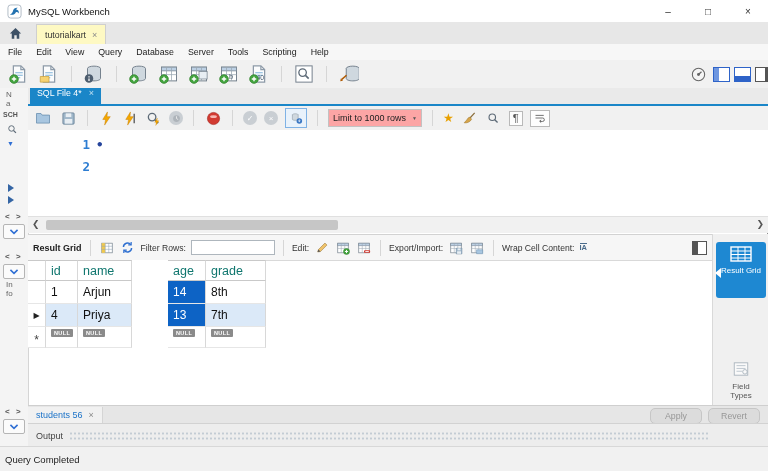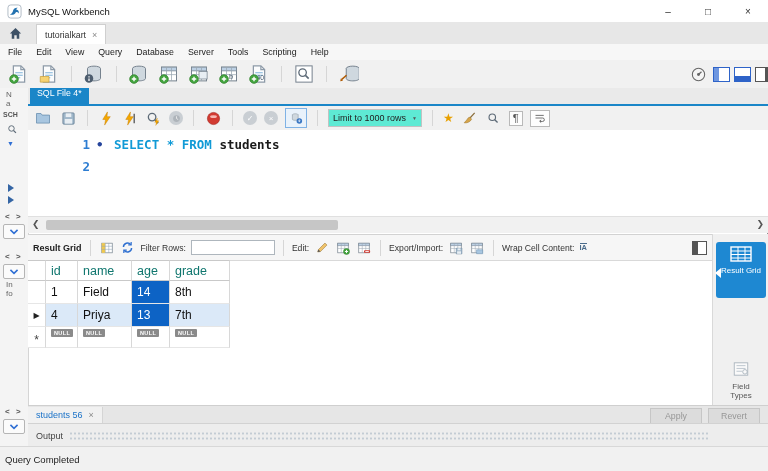--- a/index.html
+++ b/index.html
@@ -13,21 +13,21 @@
   .titlebar{position:absolute;left:0;top:0;width:768px;height:22px;background:#fff;
             border-bottom:1px solid #e4e4e4;display:flex;align-items:center;}
   .titlebar .title{font-size:9.5px;color:#111;margin-left:6px;}
   .win-controls{position:absolute;right:0;top:0;height:22px;display:flex;}
   .win-btn{width:40px;height:22px;display:flex;align-items:center;justify-content:center;
            font-size:10px;color:#333;cursor:default;}
   
   .tabstrip{position:absolute;left:0;top:22px;width:768px;height:22px;background:#e7e7e7;
             border-bottom:1px solid #dadada;display:flex;align-items:flex-end;}
   .home-btn{width:30px;height:22px;display:flex;align-items:center;justify-content:center;}
-  .ws-tab{height:19px;background:#ffffff;border:1px solid #cfcfcf;border-bottom:none;
+  .ws-tab{height:19px;background:#fef9c3;border:1px solid #cfcfcf;border-bottom:none;
           display:flex;align-items:center;padding:0 8px;font-size:8.8px;color:#333;gap:6px;}
   .ws-tab .x{color:#8a8a8a;font-size:9px;}
   
   .menubar{position:absolute;left:0;top:44px;width:768px;height:16px;background:#f7f7f7;
            display:flex;align-items:center;padding-left:8px;gap:14px;font-size:8.8px;color:#222;}
   
   .toolbar{position:absolute;left:0;top:60px;width:768px;height:28px;background:#f1f1f1;
            border-bottom:1px solid #ddd;display:flex;align-items:center;padding-left:8px;gap:8px;}
   .tb-ico{width:22px;height:22px;display:flex;align-items:center;justify-content:center;}
   .tb-right{position:absolute;right:4px;top:0;height:28px;display:flex;align-items:center;gap:4px;}
@@ -37,27 +37,27 @@
         border-right:1px solid #d5d5d5;}
   .rail .txt{position:absolute;font-size:8px;color:#666;line-height:9px;left:6px;}
   .rail .chev{position:absolute;left:5px;font-size:8px;font-weight:bold;color:#555;letter-spacing:2px;}
   .rail-btn{position:absolute;left:3px;width:20px;height:13px;background:#fbfbfb;
             border:1px solid #b5b5b5;border-radius:2px;display:flex;align-items:center;justify-content:center;}
   .tri{position:absolute;left:8px;width:0;height:0;border-left:6px solid #3465a4;
        border-top:4px solid transparent;border-bottom:4px solid transparent;}
   
   .ed-tabbar{position:absolute;left:28px;top:88px;width:740px;height:16px;background:#eaeaea;}
   .ed-tab{position:absolute;left:2px;top:0;height:16px;background:#1a86c8;color:#fff;
-          display:flex;align-items:flex-start;padding:0 7px;font-size:8.8px;gap:7px;flex-direction:column;}
+          display:flex;align-items:flex-start;padding:0 7px;font-size:8.8px;gap:7px;}
   .ed-tab .x{color:#bfe0f2;font-size:9px;}
   .ed-underline{position:absolute;left:28px;top:104px;width:740px;height:2px;background:#1a86c8;}
   
   .ed-toolbar{position:absolute;left:28px;top:106px;width:740px;height:24px;background:#f1f1f1;
               display:flex;align-items:center;padding-left:6px;gap:7px;}
-  .limitbox{height:16px;border:1px solid #c2c2c2;background:#5eead4;display:flex;align-items:center;
+  .limitbox{height:16px;border:1px solid #c2c2c2;background:#fca5a5;display:flex;align-items:center;
             padding:0 4px;font-size:9px;color:#222;gap:6px;}
   .caret{font-size:5px;color:#555;}
   .circ{width:14px;height:14px;border-radius:50%;display:flex;align-items:center;justify-content:center;
         font-size:8px;color:#fff;}
   
   .code{position:absolute;left:28px;top:130px;width:740px;height:86px;background:#fff;
         font-family:"DejaVu Sans Mono","Liberation Mono",monospace;font-size:12.5px;font-weight:bold;}
   .cl{position:absolute;left:0;width:100%;height:22px;line-height:22px;}
   .cl .num{position:absolute;left:38px;width:24px;text-align:right;color:#2d7dd2;}
   .cl .mark{position:absolute;left:68px;color:#26459c;}
@@ -78,21 +78,21 @@
   .mini{width:16px;height:15px;display:flex;align-items:center;justify-content:center;}
   .wrapia{border-top:1px solid #4a6b8a;color:#4a6b8a;font-size:7.5px;font-weight:bold;line-height:8px;}
   .halfbox{width:13px;height:12px;border:1px solid #555;background:#fff;position:relative;}
   .halfbox::after{content:"";position:absolute;left:0;top:0;width:5px;height:100%;background:#555;}
   
   .rg{position:absolute;left:28px;top:260px;background:#fff;font-size:12px;color:#111;}
   .rg-row{display:flex;}
   .c{box-sizing:border-box;border-right:1px solid #d8d8d8;border-bottom:1px solid #e6e6e6;
      display:flex;align-items:center;padding-left:5px;height:23px;background:#fff;}
   .c.sel{width:18px;padding-left:0;justify-content:center;}
-  .c.cid{width:32px;}.c.cname{width:54px;}.c.cage{width:38px;}.c.cgrade{width:60px;}
+  .c.cid{width:32px;}.c.cname{width:54px;}.c.cage{width:38px;margin-left:36px;}.c.cgrade{width:60px;}
   .hrow .c{height:21px;border-bottom:1px solid #c9c9c9;border-top:1px solid #c9c9c9;
            font-size:12.5px;color:#0f766e;}
   .hl .c{background:#dbe9f8;}
   .hl .c.sel{background:#fff;}
   .cell-selected{background:#0d63c5 !important;color:#fff;}
   .marker{font-size:8px;color:#222;}
   .nullrow .c{height:21px;align-items:flex-start;padding-top:2px;border-bottom:1px solid #e6e6e6;}
   .null-badge{background:#8a8a8a;color:#fff;font-size:5.5px;font-weight:bold;
               padding:1px 3px;border-radius:1px;letter-spacing:.4px;line-height:6px;}
   .star{font-size:12px;color:#444;line-height:10px;margin-top:6px;}
@@ -105,21 +105,21 @@
   .rside-btn .lbl{display:block;margin-top:2px;line-height:9px;}
   .notch{position:absolute;left:-1px;top:26px;width:0;height:0;border-top:5px solid transparent;
          border-bottom:5px solid transparent;border-right:6px solid #fff;}
   
   .bstrip{position:absolute;left:28px;top:405px;width:740px;height:18px;background:#e6e6e6;
           border-top:1px solid #cfcfcf;display:flex;align-items:center;font-size:9px;}
   .stud-tab{display:flex;align-items:center;gap:6px;background:#f1f1f1;height:17px;
             padding:0 8px;border-right:1px solid #d5d5d5;color:#1a72c8;}
   .stud-tab .x{color:#8a8a8a;}
   .gbtn{position:absolute;top:2px;width:50px;height:14px;background:#dcdcdc;border:1px solid #c6c6c6;
-        border-radius:0;color:#979797;font-size:8.8px;display:flex;align-items:center;justify-content:center;}
+        border-radius:5px;color:#979797;font-size:8.8px;display:flex;align-items:center;justify-content:center;}
   
   .output{position:absolute;left:28px;top:423px;width:740px;height:23px;background:#ededed;
           border-top:1px solid #d2d2d2;display:flex;align-items:center;padding-left:8px;gap:6px;}
   .output .lbl{font-size:9px;color:#444;}
   .dots{width:640px;height:10px;background-image:radial-gradient(circle,#c3ccd4 1px,transparent 1.2px);
         background-size:4px 5px;}
   
   .statusbar{position:absolute;left:0;top:446px;width:768px;height:25px;background:#f1f1f1;
              border-top:1px solid #d8d8d8;display:flex;align-items:center;padding-left:5px;
              font-size:9.5px;color:#222;box-sizing:border-box;}
@@ -450,21 +450,20 @@
       <svg width="12" height="12" viewBox="0 0 16 16">
           <use href="#sym-wraptext"></use>
         </svg>
       </span>
   </div>
 
   <div class="code">
     <div class="cl" style="top:4px">
       <span class="num">1</span>
       <span class="mark">•</span>
-      <span class="src"><span class="kw">SELECT * FROM</span><span> </span><span>students</span></span>
     </div>
     <div class="cl" style="top:26px">
       <span class="num">2</span>
     </div>
   </div>
 
   <div class="hscroll">
     <span class="hs-arrow" style="left:4px">❮</span>
     <span class="hs-thumb"></span>
     <span class="hs-arrow" style="right:4px">❯</span>
@@ -531,21 +530,21 @@
     <div class="rg-row hrow">
       <div class="c sel"></div>
       <div class="c cid">id</div>
       <div class="c cname">name</div>
       <div class="c cage">age</div>
       <div class="c cgrade">grade</div>
     </div>
     <div class="rg-row">
       <div class="c sel marker"></div>
       <div class="c cid">1</div>
-      <div class="c cname">Field</div>
+      <div class="c cname">Arjun</div>
       <div class="c cage cell-selected">14</div>
       <div class="c cgrade">8th</div>
     </div>
     <div class="rg-row hl">
       <div class="c sel marker">▶</div>
       <div class="c cid">4</div>
       <div class="c cname">Priya</div>
       <div class="c cage cell-selected">13</div>
       <div class="c cgrade">7th</div>
     </div>

